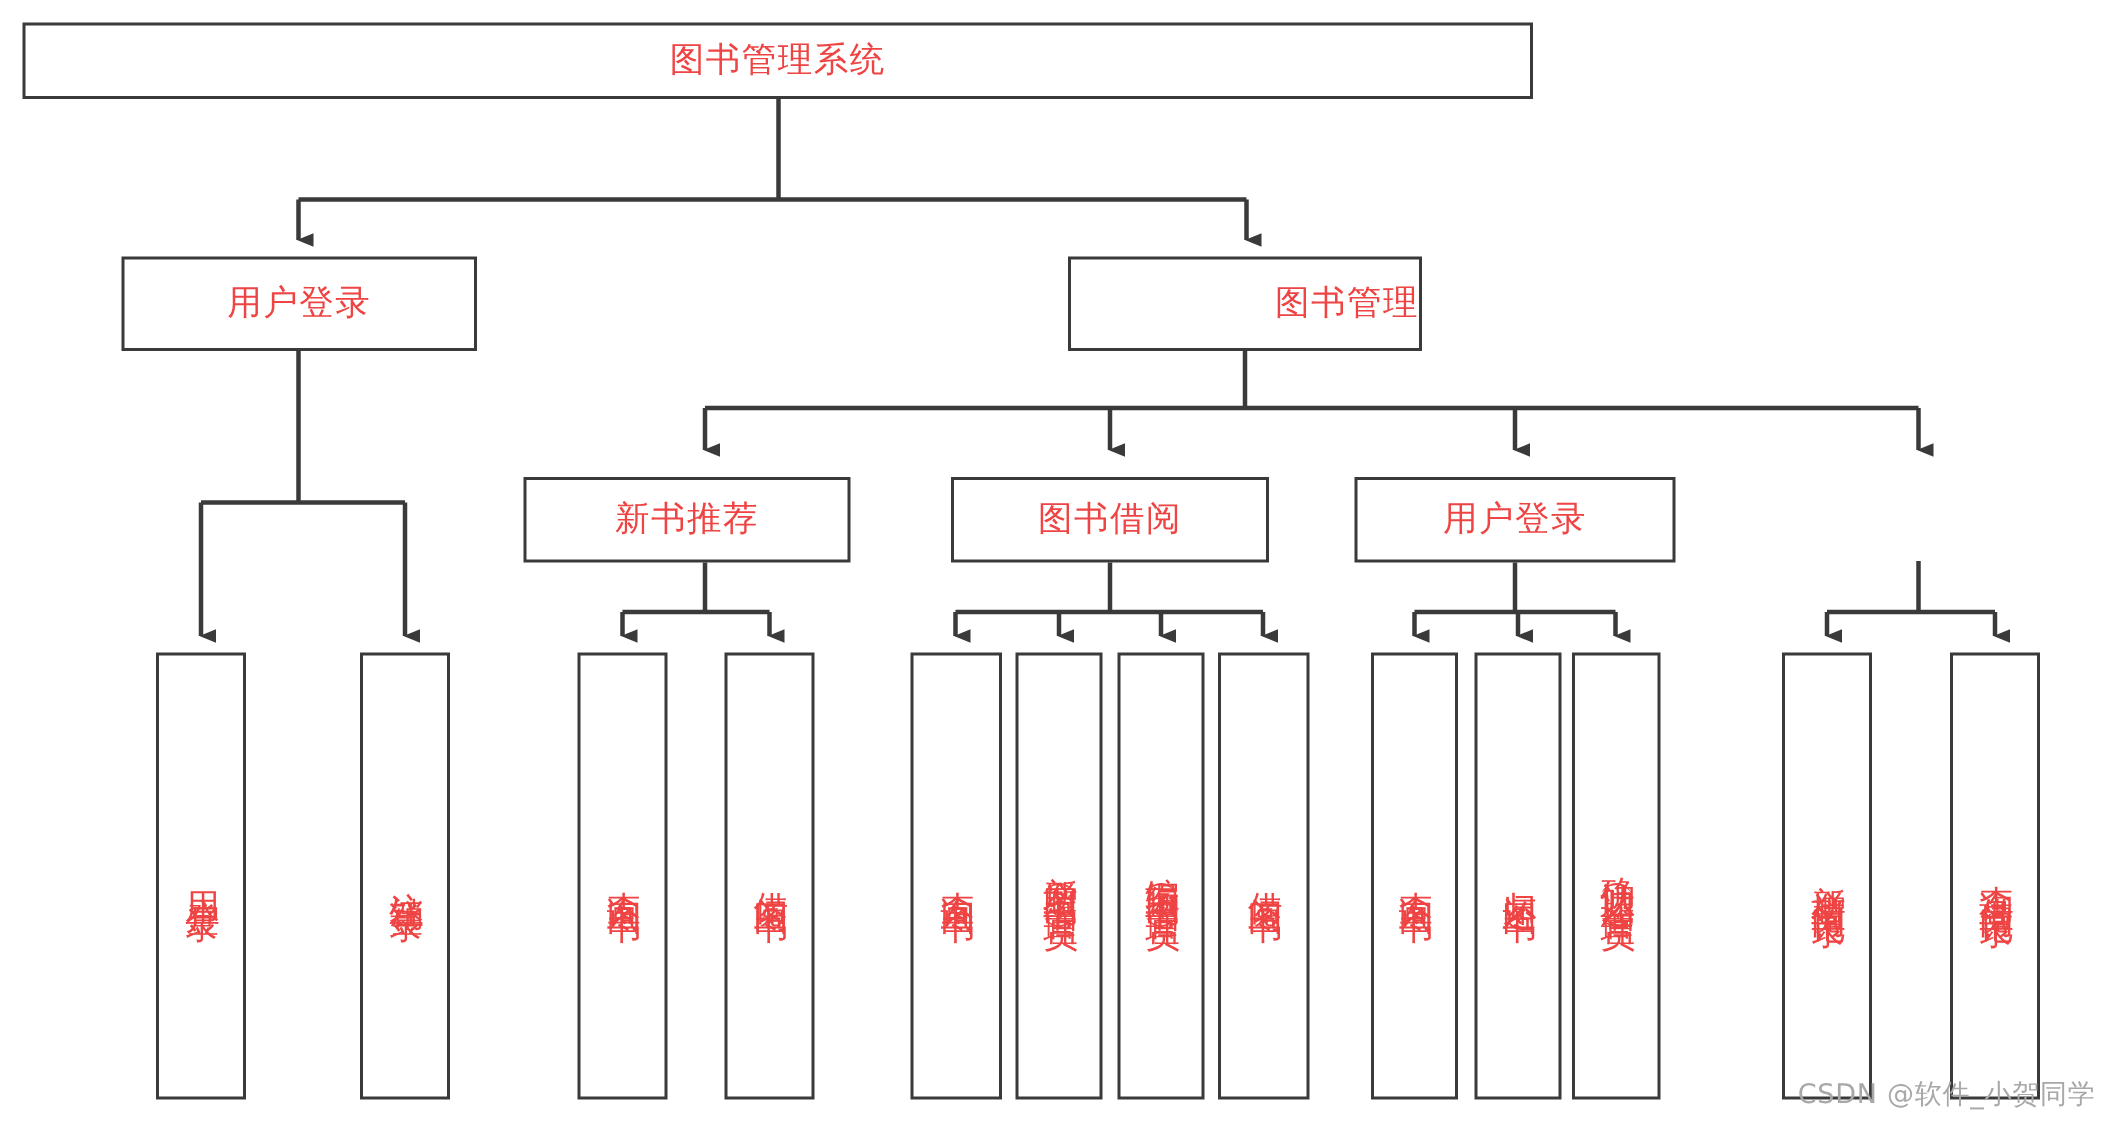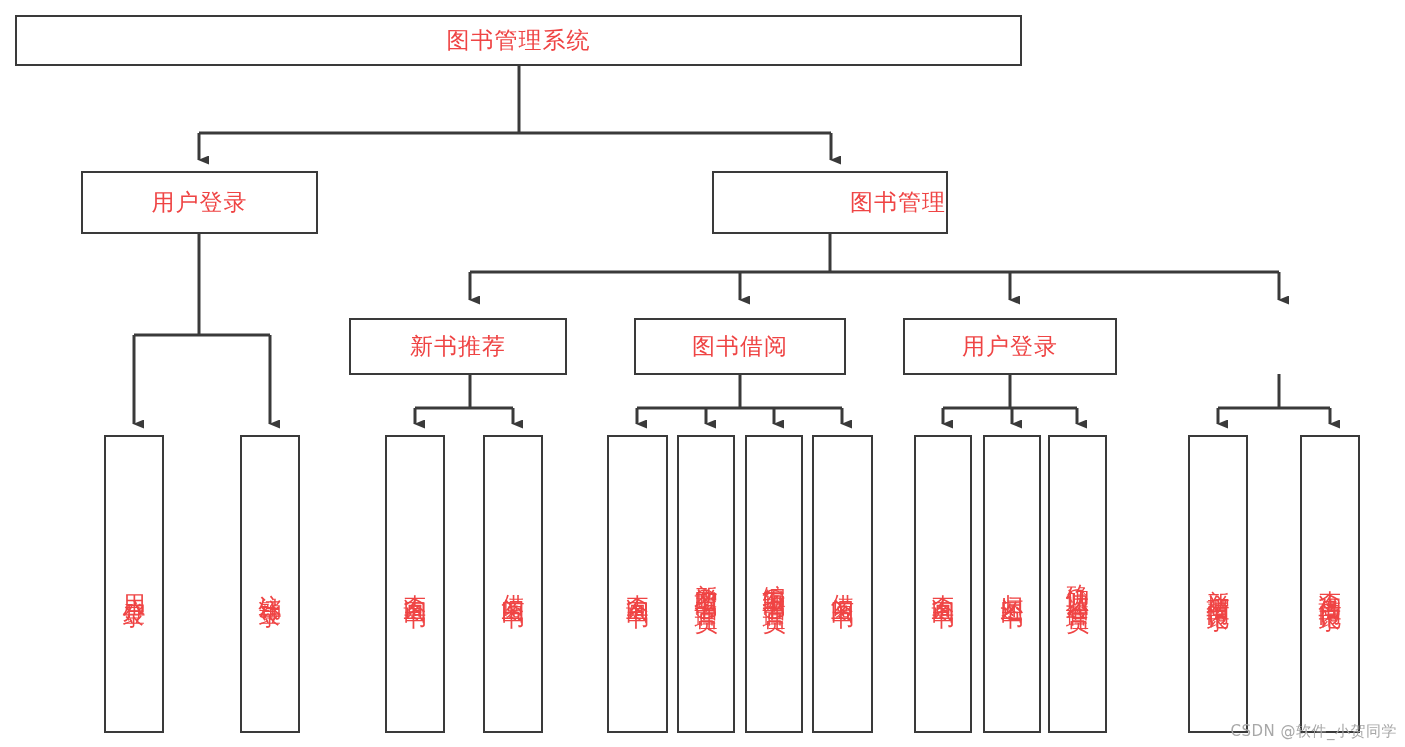--- a/index.html
+++ b/index.html
@@ -51,21 +51,21 @@
   .node.vert .vlabel {
     writing-mode: vertical-rl;
     text-orientation: upright;
     display: block;
     white-space: nowrap;
   }
   #watermark {
     position: absolute;
     right: 8px;
     bottom: 6px;
-    font-size: 15px;
+    font-size: 18px;
     color: #a8a8a8;
     letter-spacing: 0.5px;
     user-select: none;
   }
 </style>
 </head>
 <body>
 
 <div id="canvas">
 

